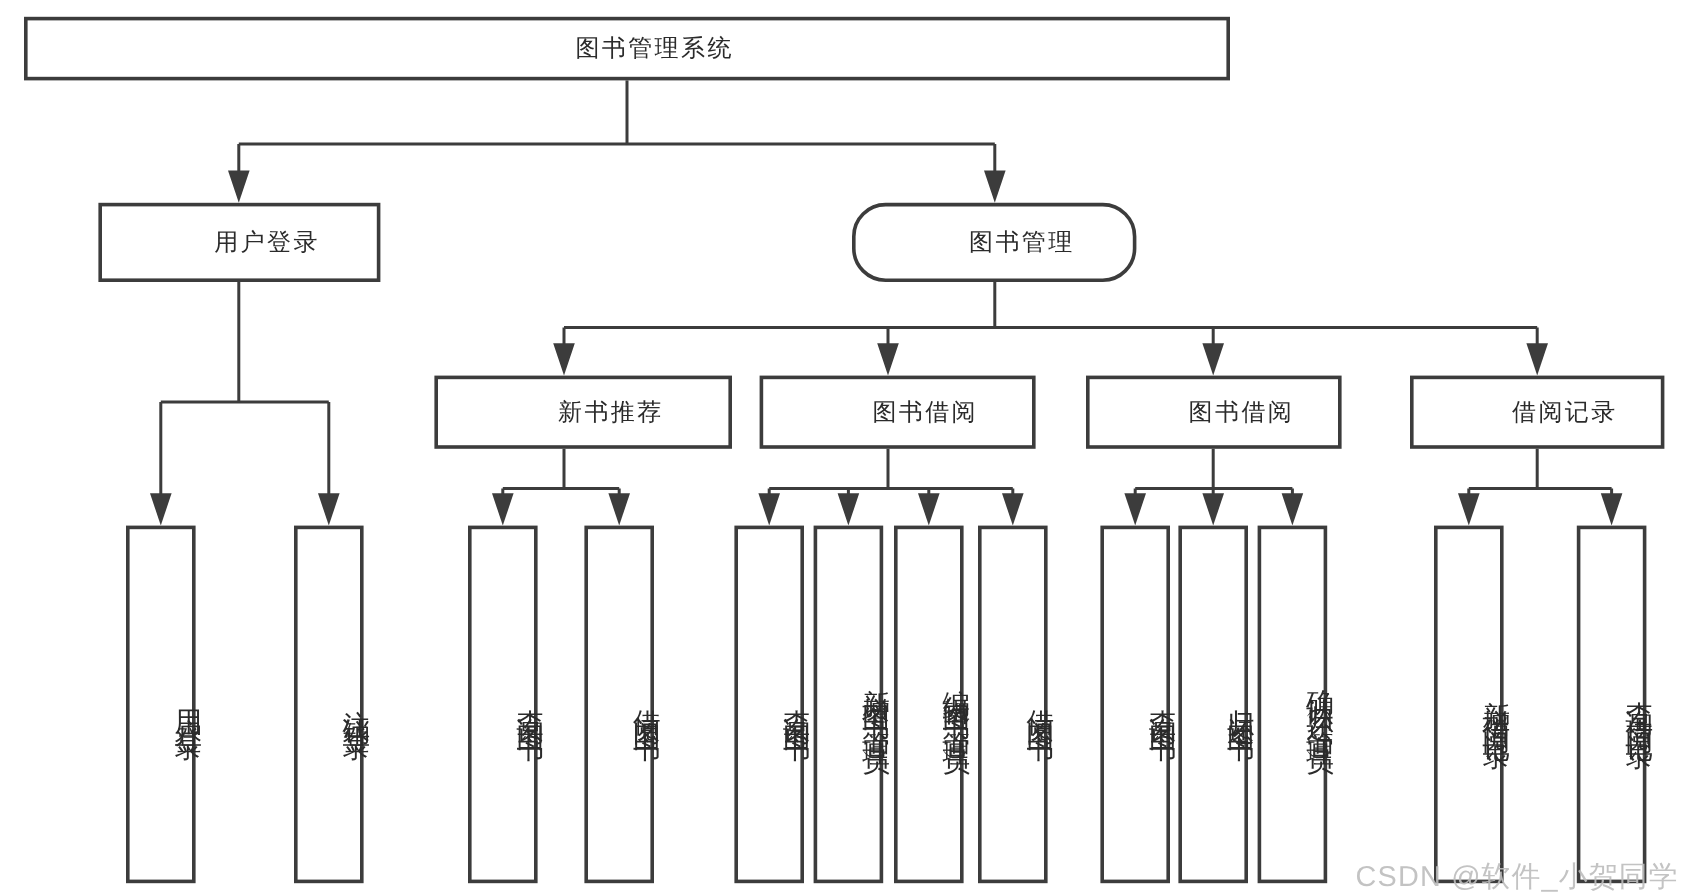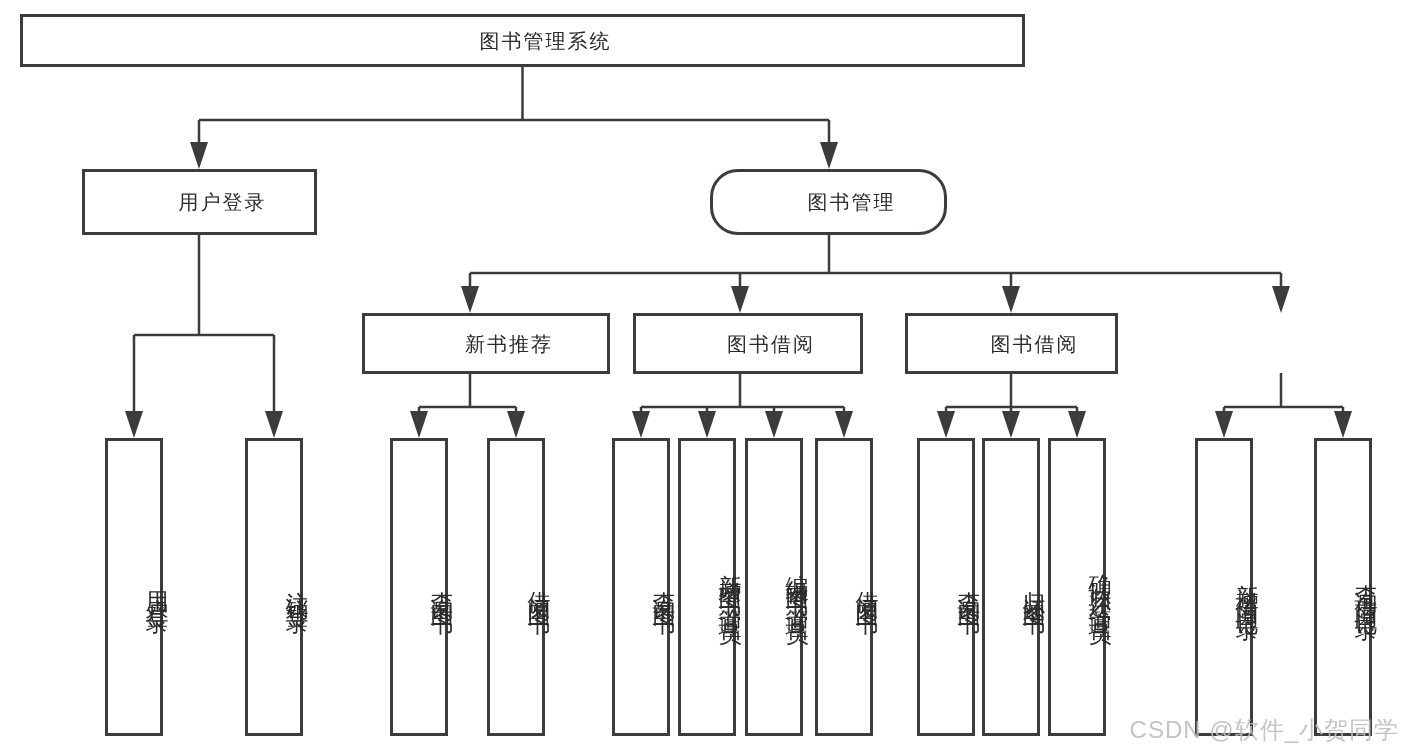--- a/index.html
+++ b/index.html
@@ -111,20 +111,21 @@
   </svg>
 
   <div class="node hnode b-root">图书管理系统</div>
 
   <div class="node hnode b-login">用户登录</div>
   <div class="node hnode b-mgmt">图书管理</div>
 
   <div class="node hnode b-newbook">新书推荐</div>
   <div class="node hnode b-borrow">图书借阅</div>
   <div class="node hnode b-current">图书借阅</div>
+  <div class="node hnode b-records">借阅记录</div>
 
   <div class="node leaf l-1">用户登录</div>
   <div class="node leaf l-2">注销登录</div>
 
   <div class="node leaf l-3">查询图书</div>
   <div class="node leaf l-4">借阅图书</div>
 
   <div class="node leaf l-5">查询图书</div>
   <div class="node leaf l-6">新增图书（管理员）</div>
   <div class="node leaf l-7">编辑图书（管理员）</div>

